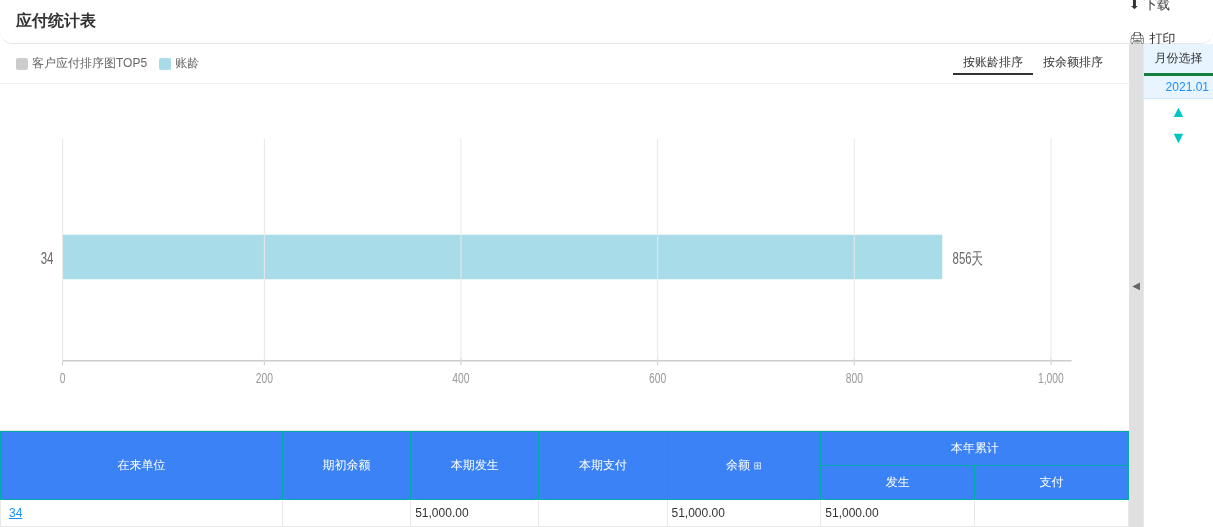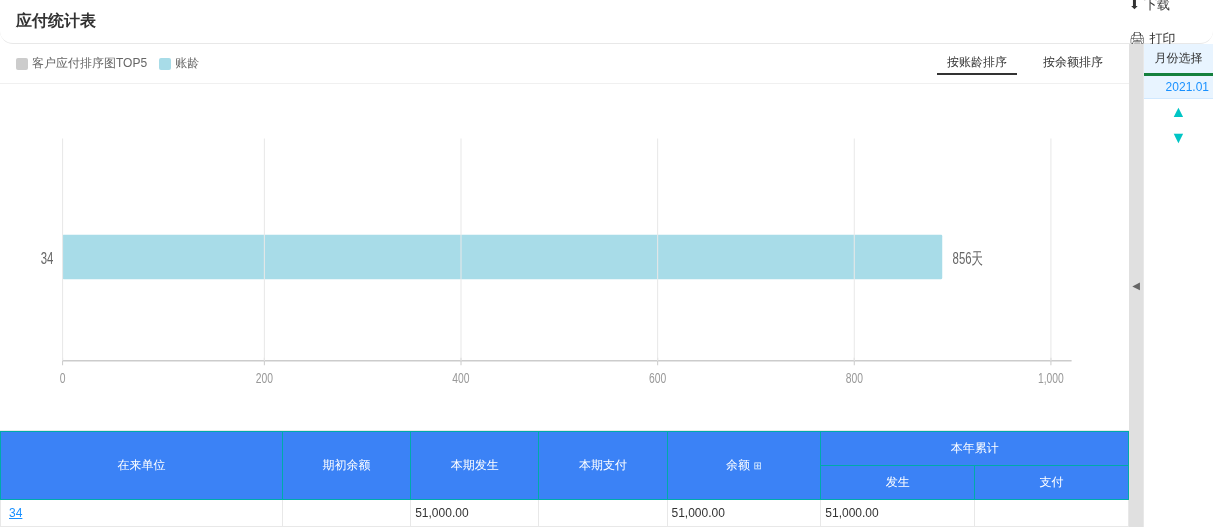--- a/index.html
+++ b/index.html
@@ -21,21 +21,21 @@
     .main-content { display: flex; flex: 1; overflow: hidden; }
     
     
     .chart-section { flex: 1; display: flex; flex-direction: column; overflow: hidden; }
     
     
     .chart-header { display: flex; align-items: center; justify-content: space-between; padding: 8px 16px; border-bottom: 1px solid #f0f0f0; }
     .chart-legend { display: flex; align-items: center; gap: 12px; }
     .legend-item { display: flex; align-items: center; gap: 4px; font-size: 12px; color: #666; }
     .legend-color { width: 12px; height: 12px; border-radius: 2px; }
-    .chart-sort-btns { display: flex; gap: 16px; }
+    .chart-sort-btns { display: flex; gap: 0; }
     .sort-btn { padding: 2px 10px; font-size: 12px; cursor: pointer; color: #333; border-bottom: 2px solid transparent; }
     .sort-btn.active { color: #333; border-bottom: 2px solid #333; }
     
     
     .chart-body { flex: 1; padding: 10px 16px; position: relative; min-height: 200px; }
     .chart-svg { width: 100%; height: 100%; }
     
     
     .table-section { border-top: 1px solid #e8e8e8; }
     .data-table { width: 100%; border-collapse: collapse; }

